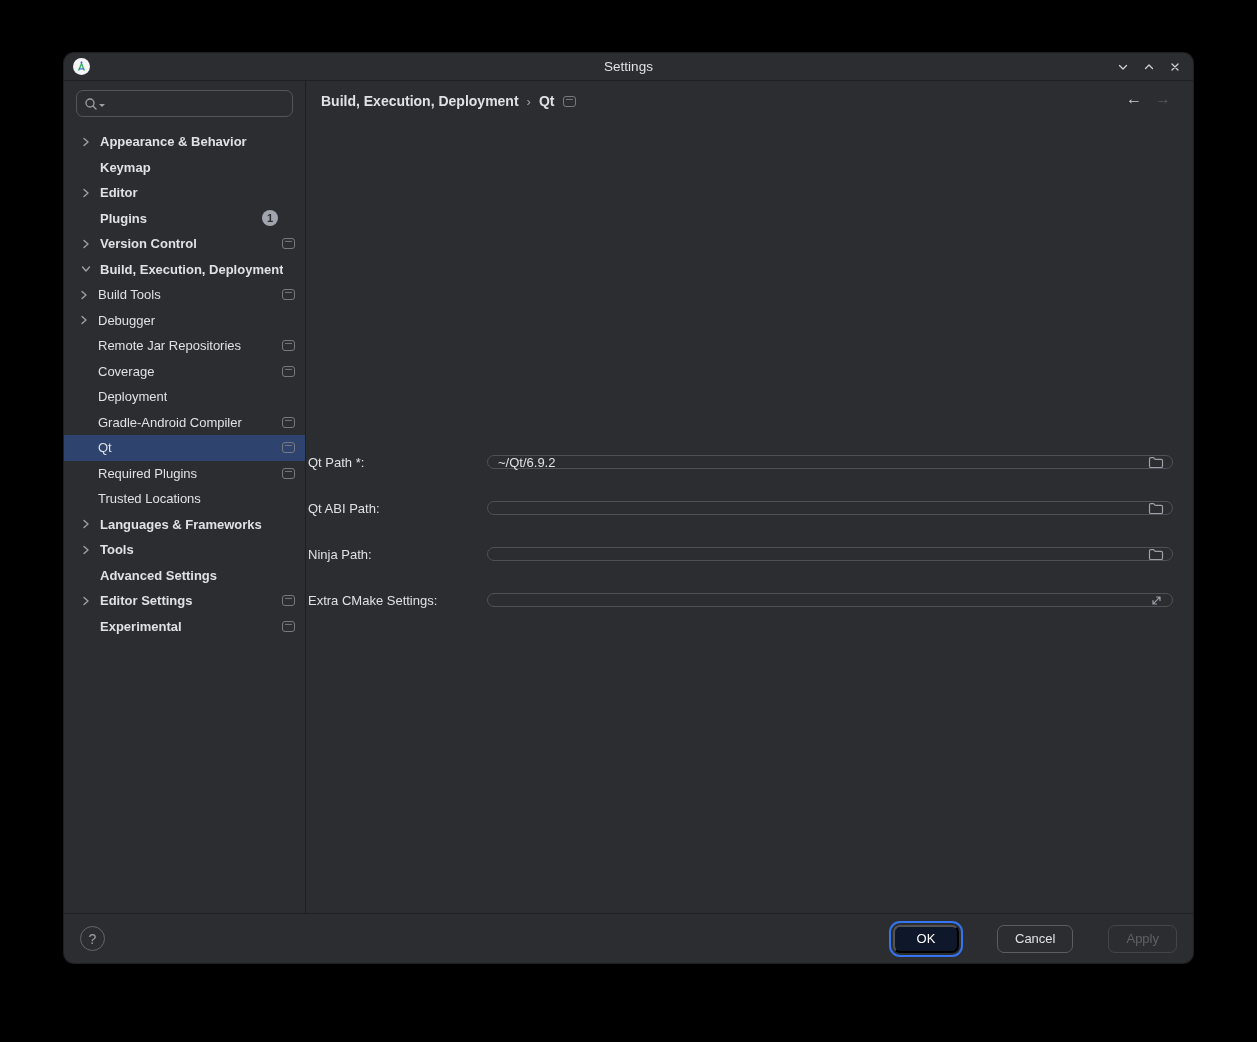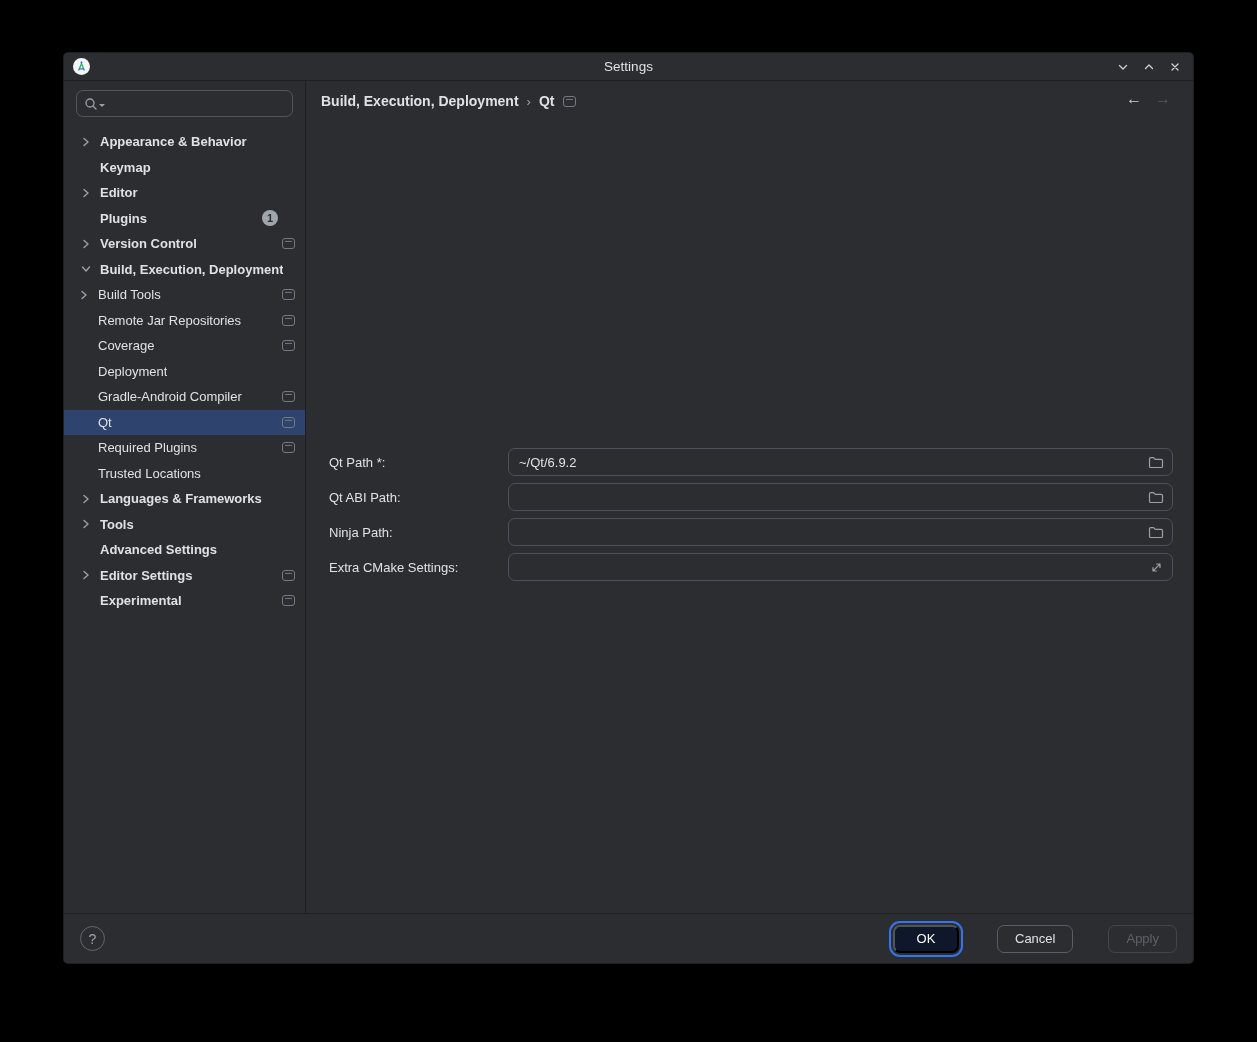--- a/index.html
+++ b/index.html
@@ -6,21 +6,21 @@
   html,body { width:1257px; height:1042px; }
   body {
     background:#000;
     font-family:"Liberation Sans","DejaVu Sans",sans-serif;
     position:relative;
     overflow:hidden;
     color:#dfe1e5;
   }
   .window {
     position:absolute; left:64px; top:53px; width:1129px; height:910px;
-    background:#2b2d30; border-radius:4px;
+    background:#2b2d30; border-radius:10px;
     display:flex; flex-direction:column;
     box-shadow:0 0 0 1px #1e1f22;
   }
   
   .titlebar {
     flex:0 0 28px; position:relative;
     display:flex; align-items:center; justify-content:center;
     border-bottom:1px solid #1e1f22;
   }
   .app-icon {
@@ -85,27 +85,27 @@
   }
   .crumb { font-weight:bold; color:#dfe1e5; cursor:pointer; }
   .crumb-sep { color:#9da0a8; font-weight:normal; font-size:13px; }
   .nav-arrows {
     position:absolute; right:22px; top:9px; display:flex; gap:13px;
     font-size:16px;
   }
   .nav-back { color:#ced0d6; cursor:pointer; }
   .nav-fwd { color:#53565c; }
   .form {
-    position:absolute; left:23px; right:20px; top:367px;
-    display:flex; flex-direction:column; gap:7px;
+    position:absolute; left:2px; right:20px; top:367px;
+    display:flex; flex-direction:column; gap:18px;
   }
   .form-row { display:flex; align-items:center; height:28px; }
   .form-label { flex:0 0 179px; font-size:13px; color:#dfe1e5; }
   .input-wrap {
-    flex:1; height:28px; border:1px solid #4e5157; border-radius:7px;
+    flex:1; height:14px; border:1px solid #4e5157; border-radius:7px;
     display:flex; align-items:center; padding:0 7px 0 10px; min-width:0;
   }
   .input-wrap input {
     flex:1; background:transparent; border:none; outline:none;
     color:#dfe1e5; font-size:13px; font-family:inherit; min-width:0;
   }
   .trail-btn {
     flex:0 0 18px; height:18px; display:flex; align-items:center; justify-content:center;
     cursor:pointer;
   }
@@ -242,20 +242,29 @@
             </span>
     <span class="tree-label">Build Tools</span>
     <span class="tree-spacer"></span>
   <span class="right-ic">
               <svg width="13" height="11" viewBox="0 0 13 11">
                 <rect x="0.5" y="0.5" width="12" height="10" rx="2.5" stroke="#76797f" fill="none"></rect>
                 <line x1="3" y1="3.4" x2="10" y2="3.4" stroke="#76797f" stroke-width="1"></line>
               </svg>
             </span>
           </div>
+          <div class="tree-item lvl1">
+    <span class="chev-slot">
+              <svg width="8" height="12" viewBox="0 0 8 12">
+                <path d="M2 2.5 L6 6 L2 9.5" stroke="#9da0a8" stroke-width="1.4" fill="none" stroke-linecap="round" stroke-linejoin="round"></path>
+              </svg>
+            </span>
+    <span class="tree-label">Debugger</span>
+    <span class="tree-spacer"></span>
+  </div>
           <div class="tree-item lvl1">
     <span class="chev-slot"></span>
     <span class="tree-label">Remote Jar Repositories</span>
     <span class="tree-spacer"></span>
   <span class="right-ic">
               <svg width="13" height="11" viewBox="0 0 13 11">
                 <rect x="0.5" y="0.5" width="12" height="10" rx="2.5" stroke="#76797f" fill="none"></rect>
                 <line x1="3" y1="3.4" x2="10" y2="3.4" stroke="#76797f" stroke-width="1"></line>
               </svg>
             </span>

